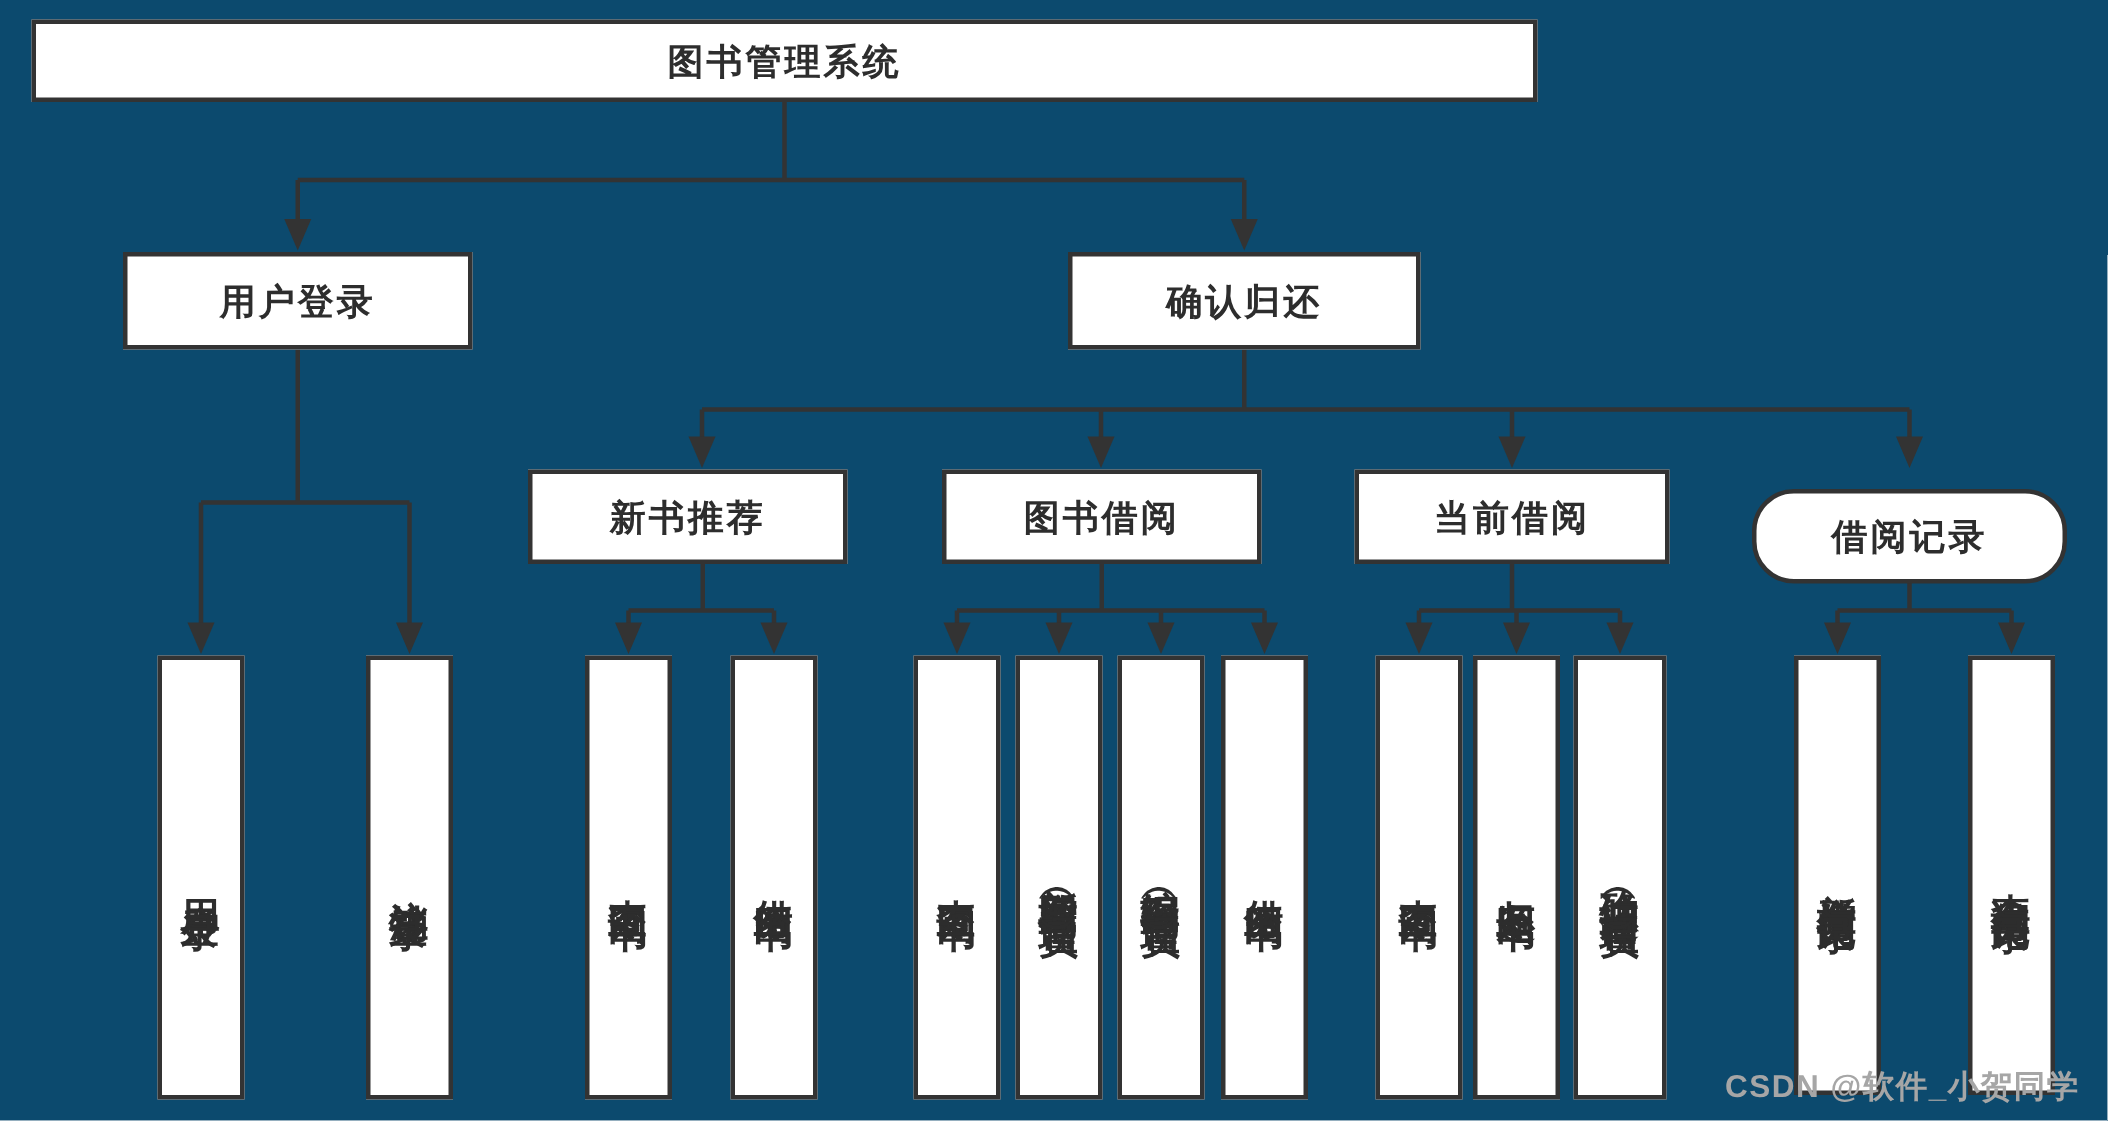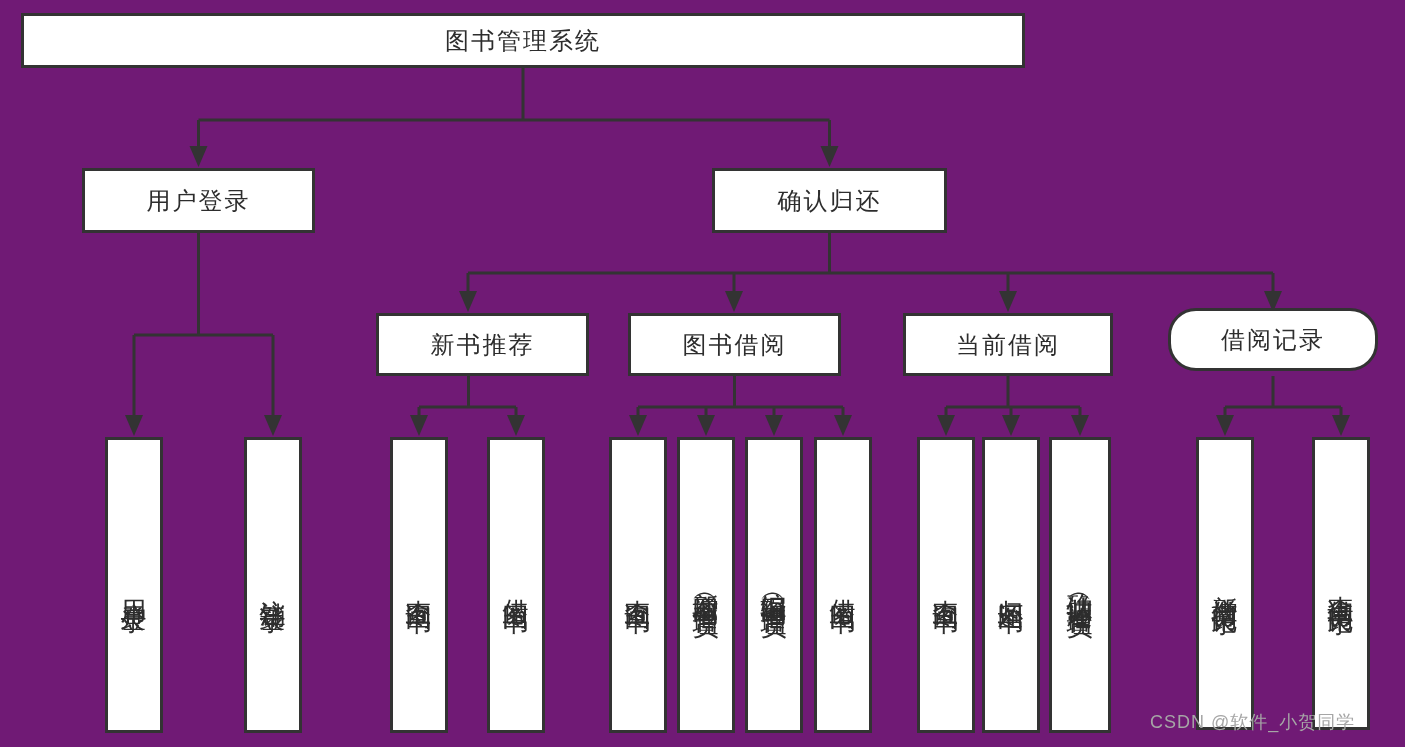--- a/index.html
+++ b/index.html
@@ -1,22 +1,23 @@
 <!DOCTYPE html>
 <html><head>
 <meta charset="utf-8">
 <style>
   html, body { margin: 0; padding: 0; background: #ffffff; }
   .canvas {
     position: relative;
     width: 1405px;
     height: 747px;
-    background: #701a75;
+    background: #0c4a6e;
     font-family: "Liberation Sans", sans-serif;
     overflow: hidden;
+    font-weight: bold;
   }
   .hbox {
     position: absolute;
     box-sizing: border-box;
     border: 3px solid #333333;
     background: #ffffff;
     display: flex;
     align-items: center;
     justify-content: center;
     font-size: 24px;
@@ -46,21 +47,21 @@
   svg.connectors {
     position: absolute;
     left: 0; top: 0;
     width: 1405px; height: 747px;
     z-index: 1;
   }
   .watermark {
     position: absolute;
     left: 1150px;
     top: 710px;
-    font-size: 18px;
+    font-size: 21px;
     letter-spacing: 1px;
     color: #a6a6a6;
     white-space: nowrap;
     z-index: 3;
   }
 </style>
 </head>
 <body>
 
 <div class="canvas">
@@ -106,24 +107,24 @@
       <polygon points="1216,415 1234,415 1225,436"></polygon>
       <polygon points="1332,415 1350,415 1341,436"></polygon>
     </g>
   </svg>
 
   <div class="hbox" style="left:21px; top:13px; width:1004px; height:55px;">图书管理系统</div>
 
   <div class="hbox" style="left:82px; top:168px; width:233px; height:65px;">用户登录</div>
   <div class="hbox" style="left:712px; top:168px; width:235px; height:65px;">确认归还</div>
 
-  <div class="hbox" style="left:376px; top:313px; width:213px; height:63px;">新书推荐</div>
+  <div class="hbox" style="left:352px; top:313px; width:213px; height:63px;">新书推荐</div>
   <div class="hbox" style="left:903px; top:313px; width:210px; height:63px;">当前借阅</div>
   <div class="hbox" style="left:628px; top:313px; width:213px; height:63px;">图书借阅</div>
-  <div class="hbox" style="left:1168px; top:308px; width:210px; height:63px;border-radius:28px;">借阅记录</div>
+  <div class="hbox" style="left:1168px; top:326px; width:210px; height:63px;border-radius:28px;">借阅记录</div>
 
   <div class="vbox" style="left:105px; top:437px; width:58px; height:296px;">
     <span class="vtext">用户登录</span>
   </div>
   <div class="vbox" style="left:244px; top:437px; width:58px; height:296px;">
     <span class="vtext">注销登录</span>
   </div>
 
   <div class="vbox" style="left:390px; top:437px; width:58px; height:296px;">
     <span class="vtext">查询图书</span>

